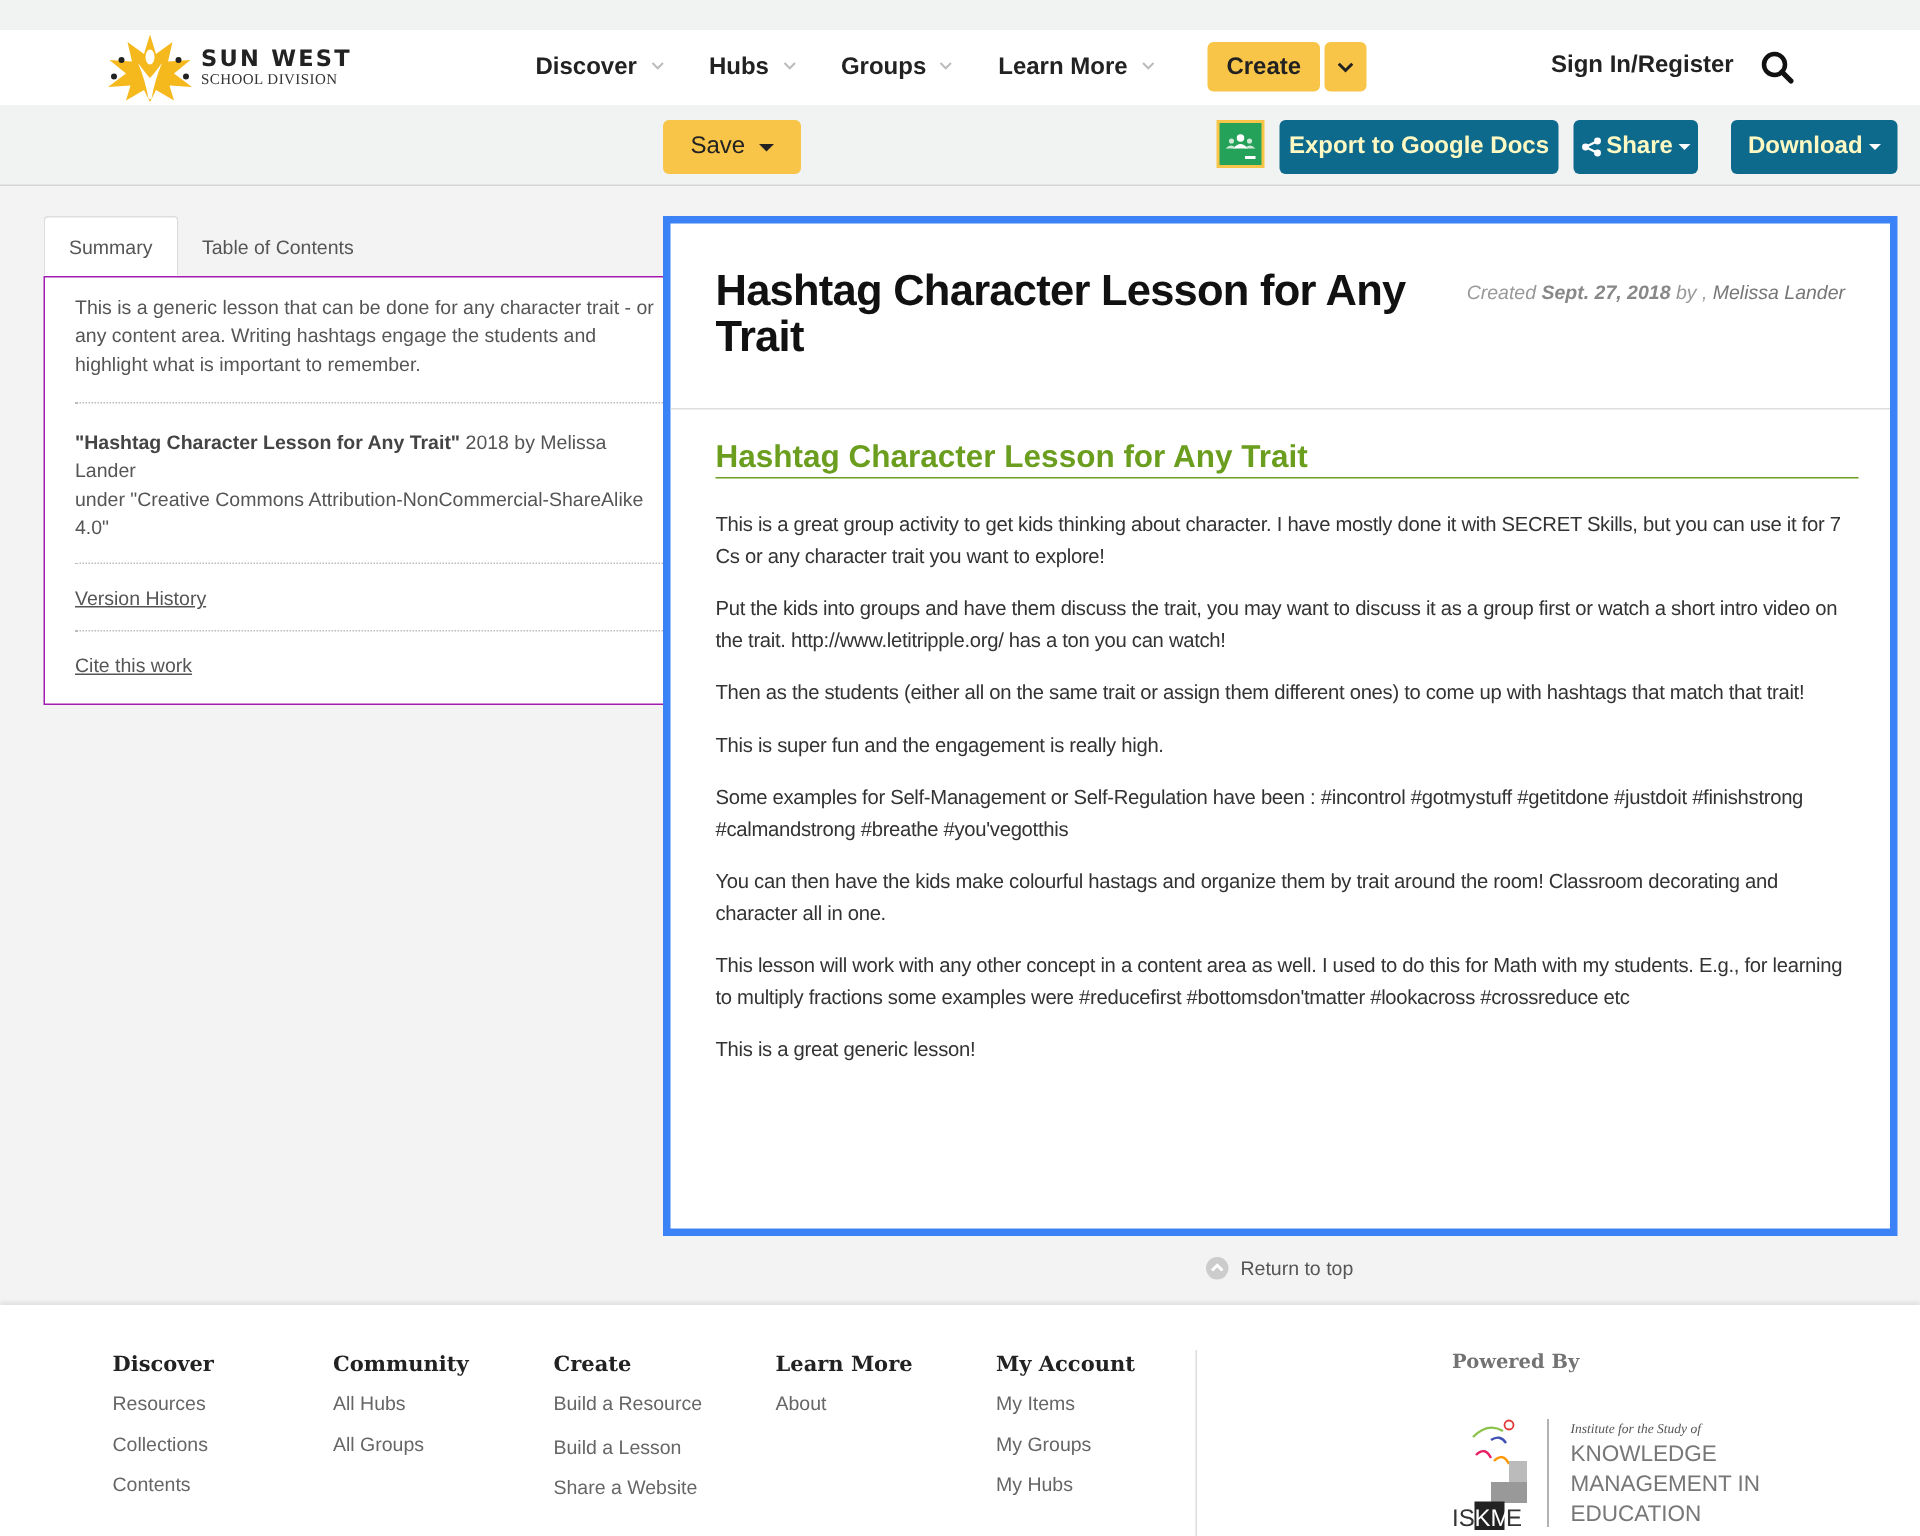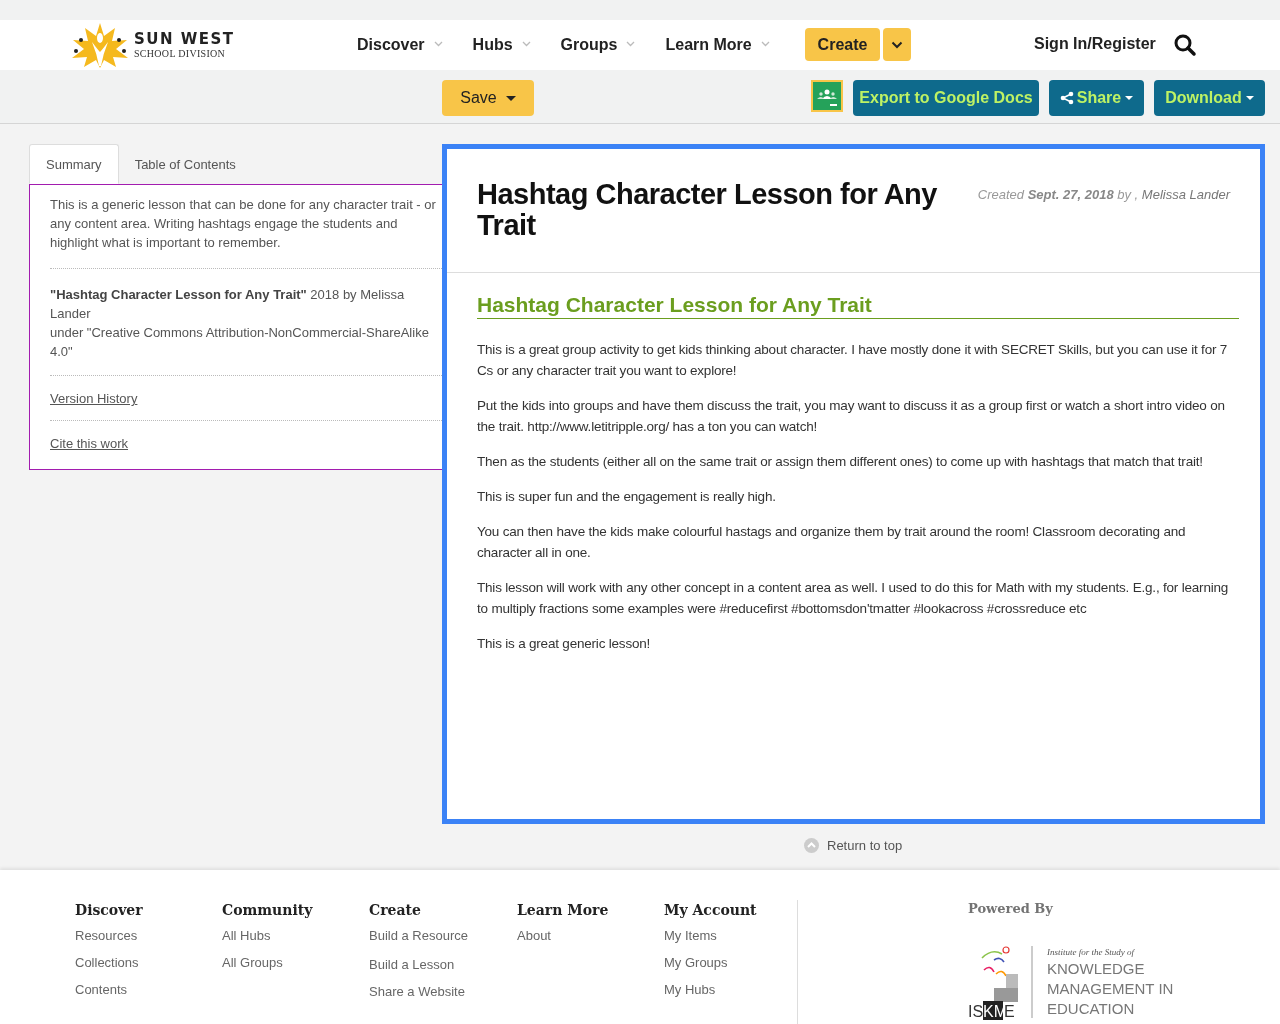--- a/index.html
+++ b/index.html
@@ -27,24 +27,24 @@
   .create-drop { position: absolute; left: 883px; top: 8px; width: 28px; height: 33px; background: #f8c548; border-radius: 4px; display: flex; align-items: center; justify-content: center; cursor: pointer; }
   .signin { position: absolute; left: 1034px; top: 15px; font-weight: bold; font-size: 16px; color: #222; cursor: pointer; }
   .search-icon { position: absolute; left: 1173px; top: 33px; width: 24px; height: 24px; cursor: pointer; }
 
   
   .toolbar { height: 54px; background: #f1f2f2; border-bottom: 1px solid #d5d5d5; position: relative; }
   .save-btn { position: absolute; left: 442px; top: 10px; width: 92px; height: 36px; background: #f8c548; border-radius: 4px; font-weight: normal; font-size: 16px; color: #222; display: flex; align-items: center; justify-content: center; cursor: pointer; }
   .save-btn .caret { margin-left: 9px; width: 0; height: 0; border-left: 5px solid transparent; border-right: 5px solid transparent; border-top: 5px solid #222; }
   .classroom-icon { position: absolute; left: 811px; top: 10px; width: 32px; height: 32px; background: #f8c548; padding: 2px; cursor: pointer; }
   .classroom-icon .inner { width: 28px; height: 28px; background: #25a25a; position: relative; }
-  .blue-btn { position: absolute; top: 10px; height: 36px; background: #0e6a8c; color: #bef264; border-radius: 4px; font-weight: bold; font-size: 16px; display: flex; align-items: center; justify-content: center; cursor: pointer; }
+  .blue-btn { position: absolute; top: 10px; height: 36px; background: #0e6a8c; color: #fef9c3; border-radius: 4px; font-weight: bold; font-size: 16px; display: flex; align-items: center; justify-content: center; cursor: pointer; }
   .blue-btn .caret { margin-left: 4px; width: 0; height: 0; border-left: 4px solid transparent; border-right: 4px solid transparent; border-top: 4px solid #fff; }
   .export-btn { left: 853px; width: 186px; }
-  .share-btn { left: 1049px; width: 95px; }
+  .share-btn { left: 1049px; width: 83px; }
   .share-btn svg { width: 14px; height: 14px; margin-right: 3px; }
   .download-btn { left: 1154px; width: 111px; }
 
   
   .side-panel { position: absolute; left: 15px; top: 144px; width: 454px; padding-left: 14px; }
   .tabs { display: flex; height: 40px; position: relative; }
   .tab { font-size: 13px; color: #555; padding: 0 16px; display: flex; align-items: center; cursor: pointer; }
   .tab.active { background: #fff; border: 1px solid #ddd; border-bottom: 1px solid #fff; border-radius: 3px 3px 0 0; height: 40px; z-index: 2; margin-bottom: -1px; }
   .tab-body { background: #fff; border: 1px solid #a21caf; padding: 10px 20px 10px 20px; height: 286px; }
   .summary-text { font-size: 13px; line-height: 19px; color: #555; padding-bottom: 16px; border-bottom: 1px dotted #bbb; }
@@ -206,20 +206,21 @@
     <div class="card-meta">
       <span>Created </span><b>Sept. 27, 2018</b><span> by , </span><span class="author">Melissa Lander</span>
     </div>
   </div>
   <h2 class="section-title">Hashtag Character Lesson for Any Trait</h2>
   <div class="card-body">
     <p>This is a great group activity to get kids thinking about character.  I have mostly done it with SECRET Skills, but you can use it for 7 Cs or any character trait you want to explore!</p>
     <p>Put the kids into groups and have them discuss the trait, you may want to discuss it as a group first or watch a short intro video on the trait.  http://www.letitripple.org/ has a ton you can watch!</p>
     <p>Then as the students (either all on the same trait or assign them different ones) to come up with hashtags that match that trait!</p>
     <p>This is super fun and the engagement is really high.</p>
+    <p>Some examples for Self-Management or Self-Regulation have been : #incontrol #gotmystuff #getitdone #justdoit #finishstrong #calmandstrong #breathe #you'vegotthis</p>
     <p>You can then have the kids make colourful hastags and organize them by trait around the room!  Classroom decorating and character all in one.</p>
     <p>This lesson will work with any other concept in a content area as well.  I used to do this for Math with my students.  E.g., for learning to multiply fractions some examples were #reducefirst #bottomsdon'tmatter #lookacross #crossreduce etc</p>
     <p>This is a great generic lesson!</p>
   </div>
 </div>
 
 <div class="return-top">
   <span class="circ">
     <svg width="15" height="15" viewBox="0 0 15 15">
         <polyline points="4,9 7.5,5.5 11,9" fill="none" stroke="#fff" stroke-width="2"></polyline>

